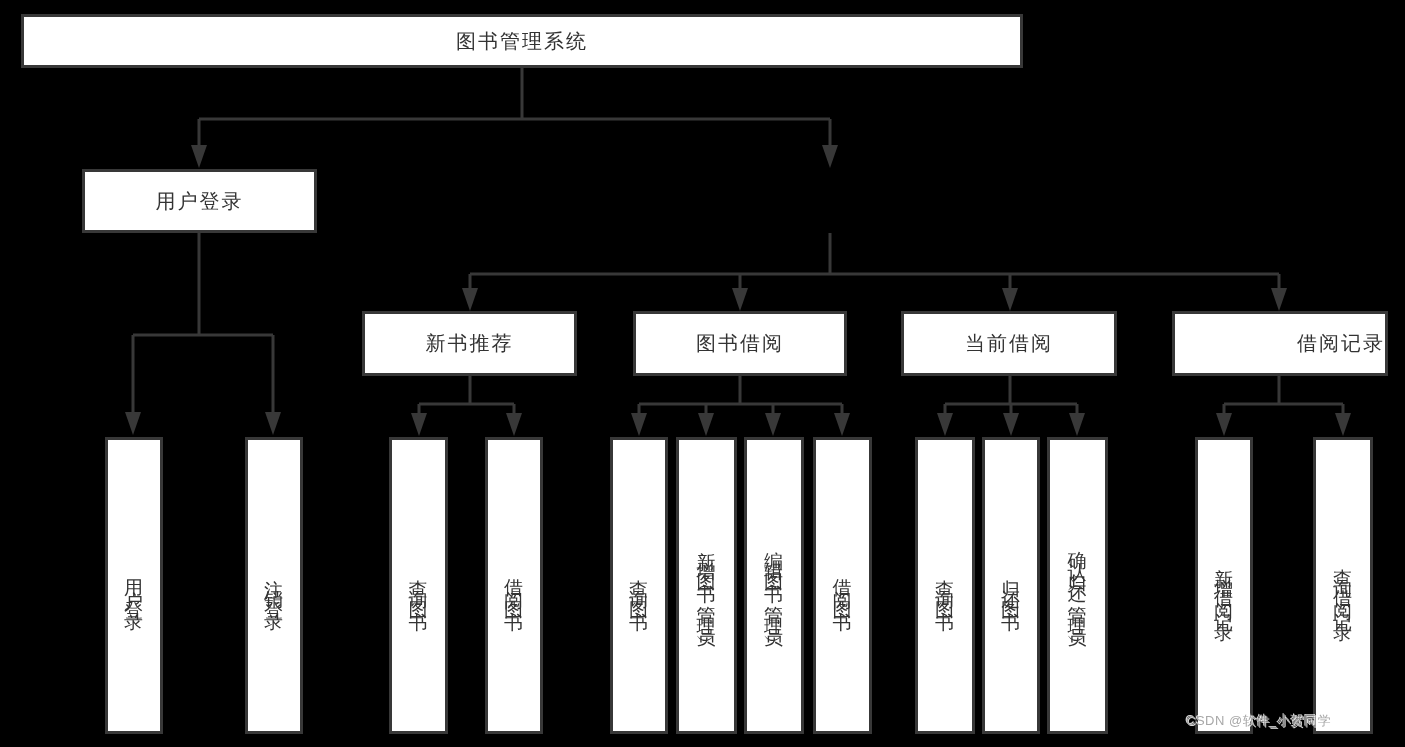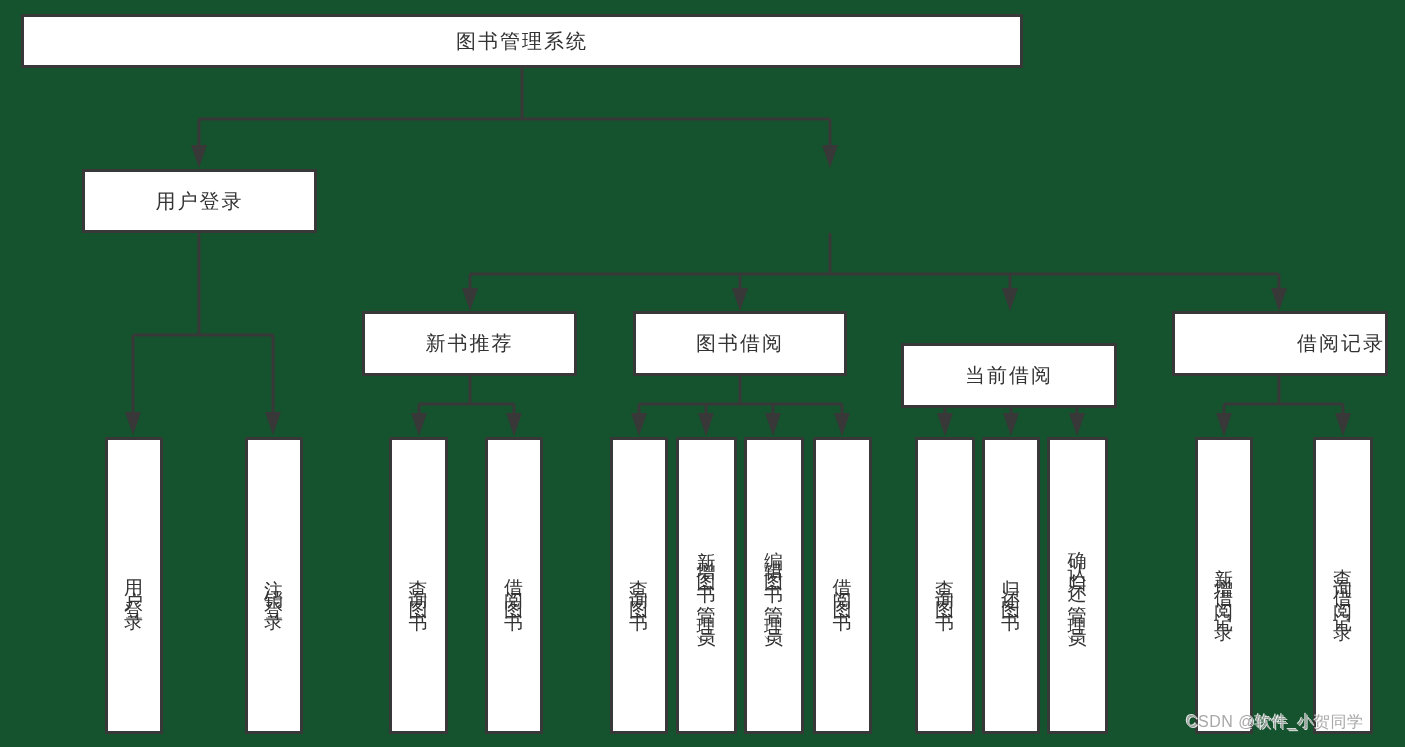--- a/index.html
+++ b/index.html
@@ -1,20 +1,20 @@
 <!DOCTYPE html>
 <html><head>
 <meta charset="utf-8">
 <style>
   html, body { margin: 0; padding: 0; background: #ffffff; }
   #canvas {
     position: relative;
     width: 1405px;
     height: 747px;
-    background: #14532d;
+    background: #000000;
     font-family: "Liberation Sans", "DejaVu Sans", sans-serif;
     overflow: hidden;
   }
   svg.connectors {
     position: absolute;
     left: 0; top: 0;
     width: 1405px; height: 747px;
   }
   .box {
     position: absolute;
@@ -36,21 +36,21 @@
     text-orientation: mixed;
     font-size: 19px;
     letter-spacing: 11px;
     line-height: 1;
     color: #333333;
   }
   .watermark {
     position: absolute;
     left: 1186px;
     top: 712px;
-    font-size: 16px;
+    font-size: 13px;
     color: #a8a8a8;
     letter-spacing: 0.5px;
     white-space: nowrap;
     text-shadow: 1px 1px 0 rgba(255,255,255,0.85), -1px -1px 0 rgba(255,255,255,0.85);
     z-index: 5;
   }
 </style>
 </head>
 <body>
 
@@ -106,21 +106,21 @@
   <div class="box" style="left:82px; top:169px; width:235px; height:64px;">
     <span class="h-label">用户登录</span>
   </div>
 
   <div class="box" style="left:633px; top:311px; width:214px; height:65px;">
     <span class="h-label">图书借阅</span>
   </div>
   <div class="box" style="left:362px; top:311px; width:215px; height:65px;">
     <span class="h-label">新书推荐</span>
   </div>
-  <div class="box" style="left:901px; top:311px; width:216px; height:65px;margin-top:32px;">
+  <div class="box" style="left:901px; top:311px; width:216px; height:65px;">
     <span class="h-label">当前借阅</span>
   </div>
   <div class="box" style="left:1172px; top:311px; width:216px; height:65px;justify-content:flex-end;">
     <span class="h-label">借阅记录</span>
   </div>
 
   <div class="box" style="left:105px; top:437px; width:58px; height:297px;">
     <span class="v-label">用户登录</span>
   </div>
   <div class="box" style="left:245px; top:437px; width:58px; height:297px;">

